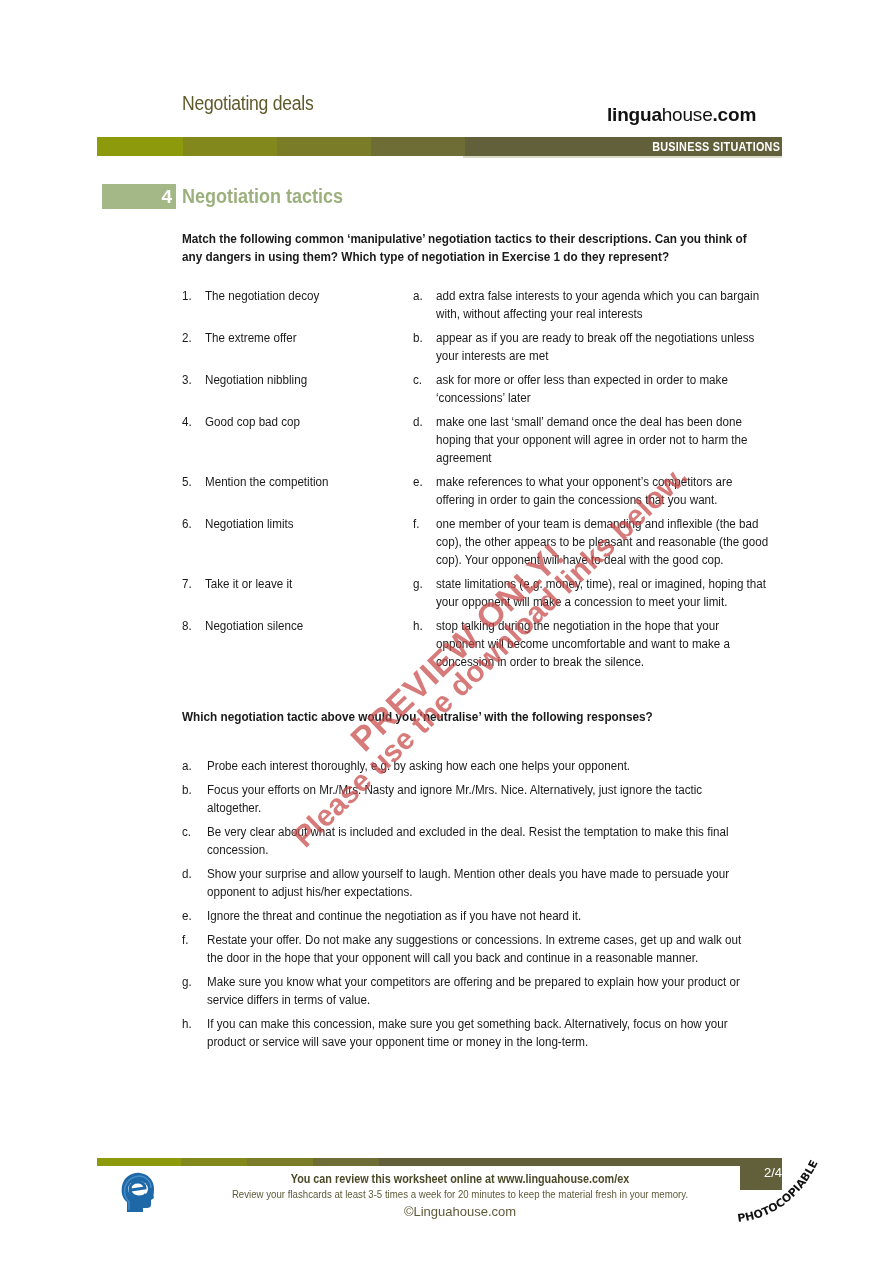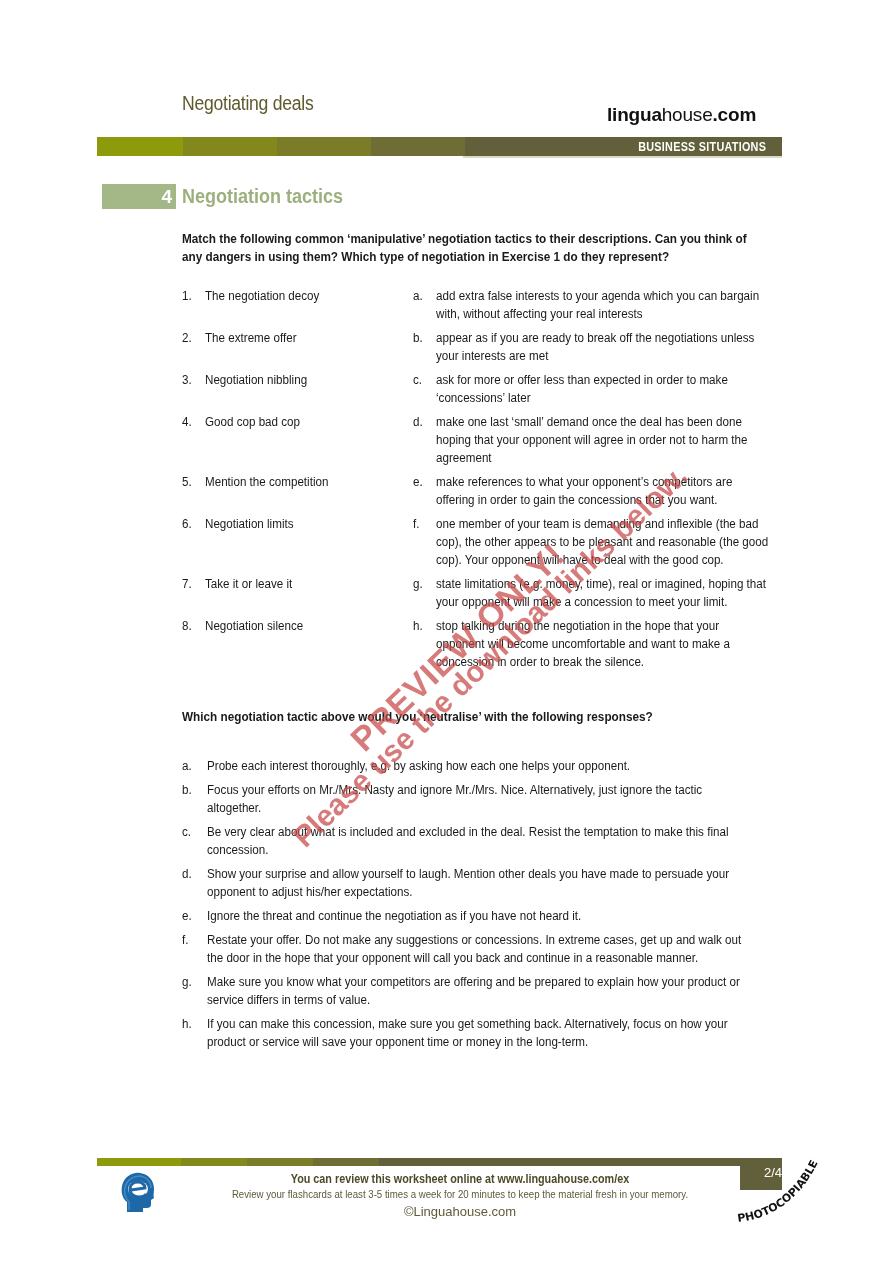--- a/index.html
+++ b/index.html
@@ -11,21 +11,21 @@
     .brand { position: absolute; left: 607px; top: 104px; font-size: 19px; color: #111;
              letter-spacing: -0.2px; }
     .brand b { font-weight: 700; }
 
     .topbar { position: absolute; left: 97px; top: 137px; width: 685px; height: 19px; display: flex; }
     .topbar .seg { height: 19px; }
     .topbar .s1 { width: 86px; background: #8c9a0b; }
     .topbar .s2 { width: 94px; background: #83881d; }
     .topbar .s3 { width: 94px; background: #7a7c28; }
     .topbar .s4 { width: 94px; background: #6d6d35; }
-    .topbar .s5 { flex: 1; background: #62603a; display: flex; justify-content: flex-end; align-items: center; padding-right: 16px; }
+    .topbar .s5 { flex: 1; background: #62603a; display: flex; justify-content: flex-end; align-items: center; padding-right: 2px; }
     .topbar .label { color: #fff; font-size: 12px; font-weight: 700; letter-spacing: 0.3px; transform: scaleX(0.9); transform-origin: right; }
     .topbar-under { position: absolute; left: 463px; top: 156px; width: 319px; height: 2px; background: #d9d9c8; }
 
     .sec-box { position: absolute; left: 102px; top: 184px; width: 74px; height: 25px; background: #a3b886;
                color: #fff; font-size: 19px; font-weight: 700; text-align: right; box-sizing: border-box; padding-right: 4px; line-height: 25px; }
     .sec-title { position: absolute; left: 182px; top: 184px; font-size: 20px; font-weight: 700; color: #9cb07d;
                  line-height: 25px; transform: scaleX(0.9); transform-origin: left; }
 
     .instr { position: absolute; left: 182px; width: 610px; font-size: 12.5px; font-weight: 700; line-height: 18px;
              transform: scaleX(0.94); transform-origin: left; }

